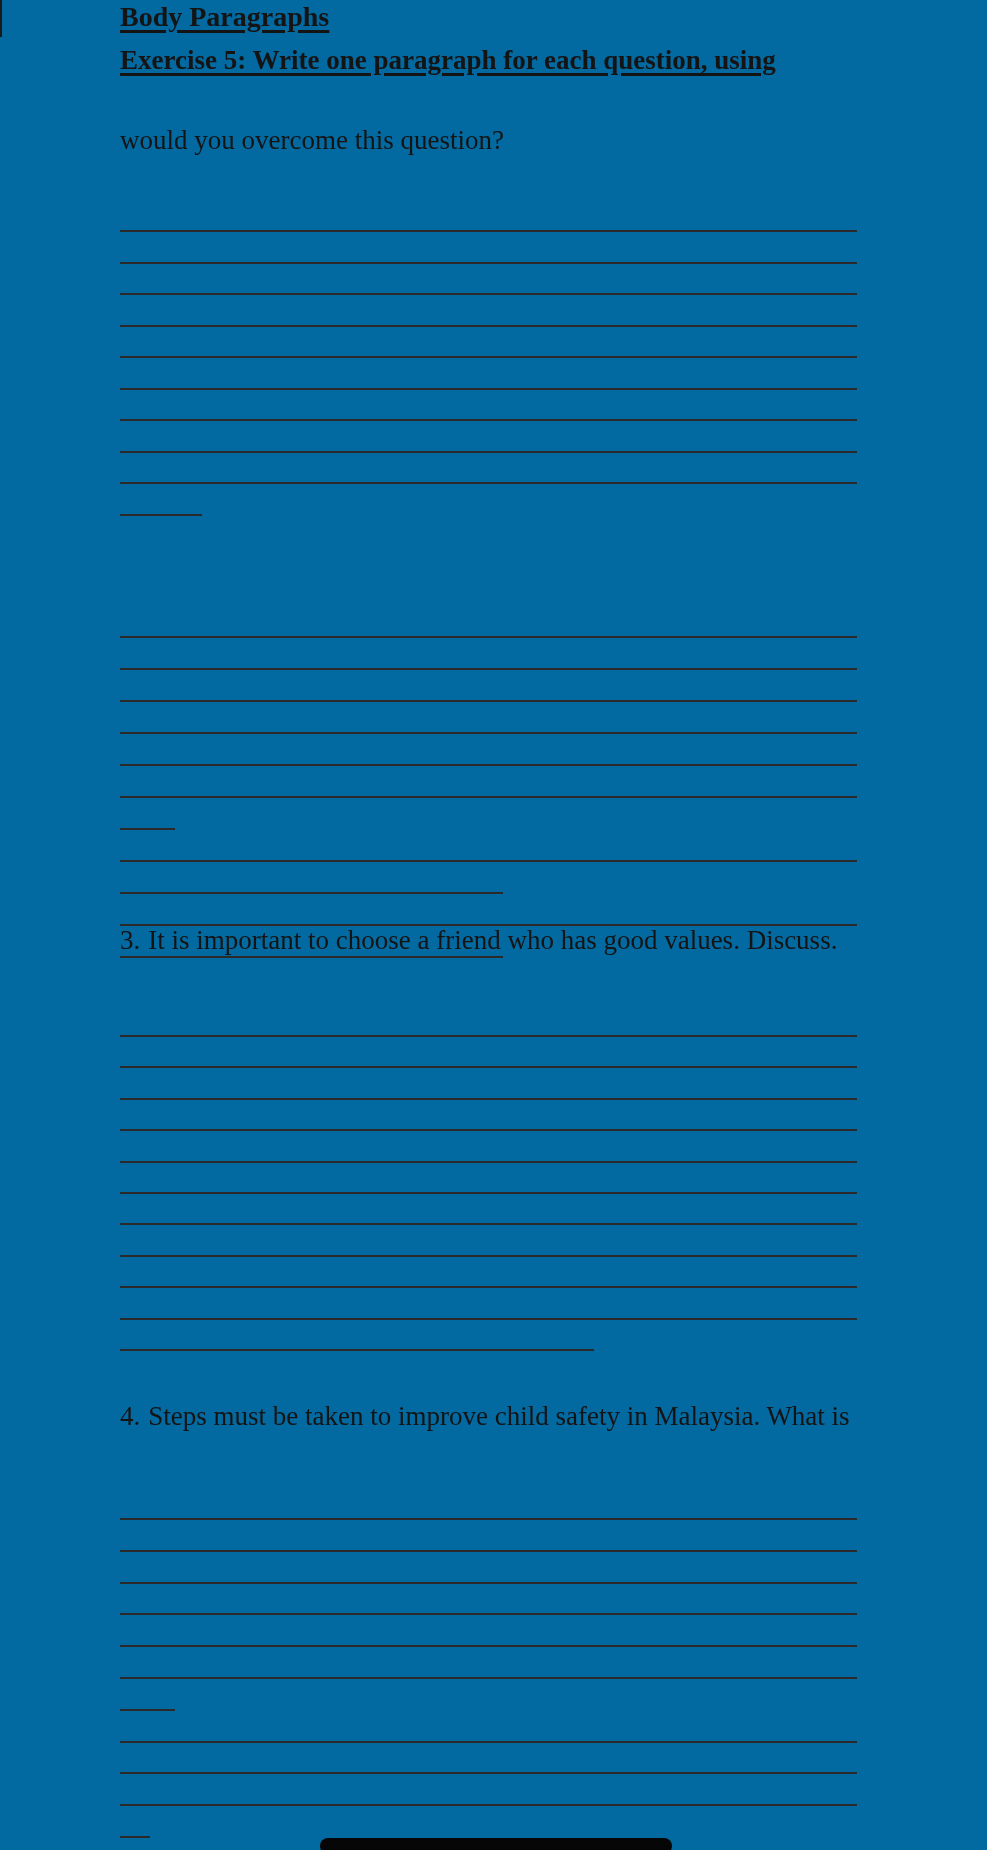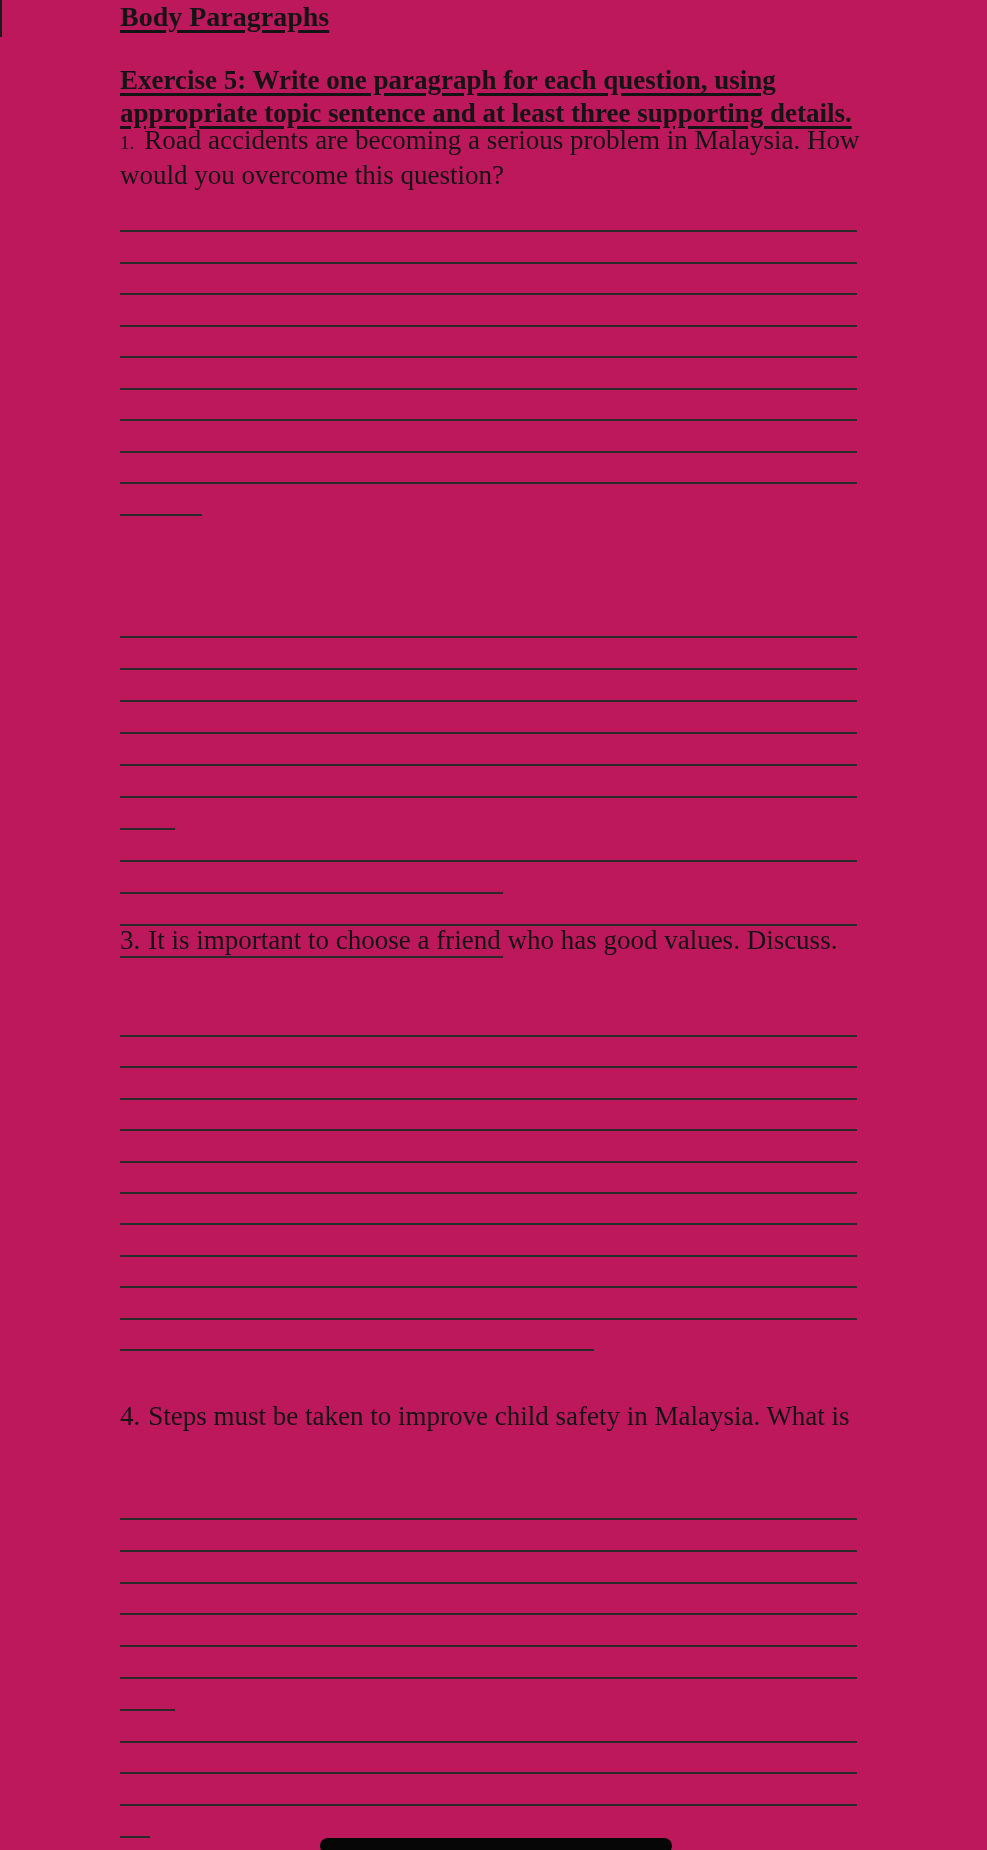--- a/index.html
+++ b/index.html
@@ -1,35 +1,35 @@
 <!DOCTYPE html>
 <html><head>
 <meta charset="utf-8">
 <style>
   html,body{margin:0;padding:0;background:#ffffff;}
   .page{
     position:relative;
     width:987px;height:1850px;
-    background:#be185d;
+    background:#0369a1;
     overflow:hidden;
     font-family:"Liberation Serif", serif;
     color:#141414;
   }
   .edge-artifact{position:absolute;background:#1a1a1a;}
   .doc-title{
     position:absolute;left:120px;top:0;margin:0;
     font-size:28px;font-weight:bold;line-height:33px;
     text-decoration:underline;
     text-decoration-thickness:2.5px;
     text-underline-offset:4px;
     white-space:nowrap;
   }
   .exercise-heading{
     position:absolute;left:120px;top:44px;
-    font-size:27px;font-weight:bold;line-height:33px;margin-top:20px;
+    font-size:27px;font-weight:bold;line-height:33px;
   }
   .exercise-heading .ex-line{
     text-decoration:underline;
     text-decoration-thickness:2.5px;
     text-underline-offset:4px;
     white-space:nowrap;
   }
   .question{
     position:absolute;left:120px;
     font-size:27px;line-height:33px;
@@ -51,25 +51,23 @@
 <body>
 
 <div class="page">
 
   <div class="edge-artifact" style="left: 0px; top: 0px; width: 2px; height: 37px;"></div>
 
   <h1 class="doc-title">Body Paragraphs</h1>
 
   <div class="exercise-heading">
     <div class="ex-line">Exercise 5: Write one paragraph for each question, using</div>
-    <div class="ex-line">appropriate topic sentence and at least three supporting details.</div>
   </div>
 
   <div class="question" style="top:124px">
-    <div><span class="q-num small">1.</span><span>Road accidents are becoming a serious problem in Malaysia. How</span></div>
     <div>would you overcome this question?</div>
   </div>
 
   <div class="question" style="top:532px">
   </div>
 
   <div class="question" style="top:924px">
     <div><span class="q-num">3.</span><span>It is important to choose a friend who has good values. Discuss.</span></div>
   </div>
 

